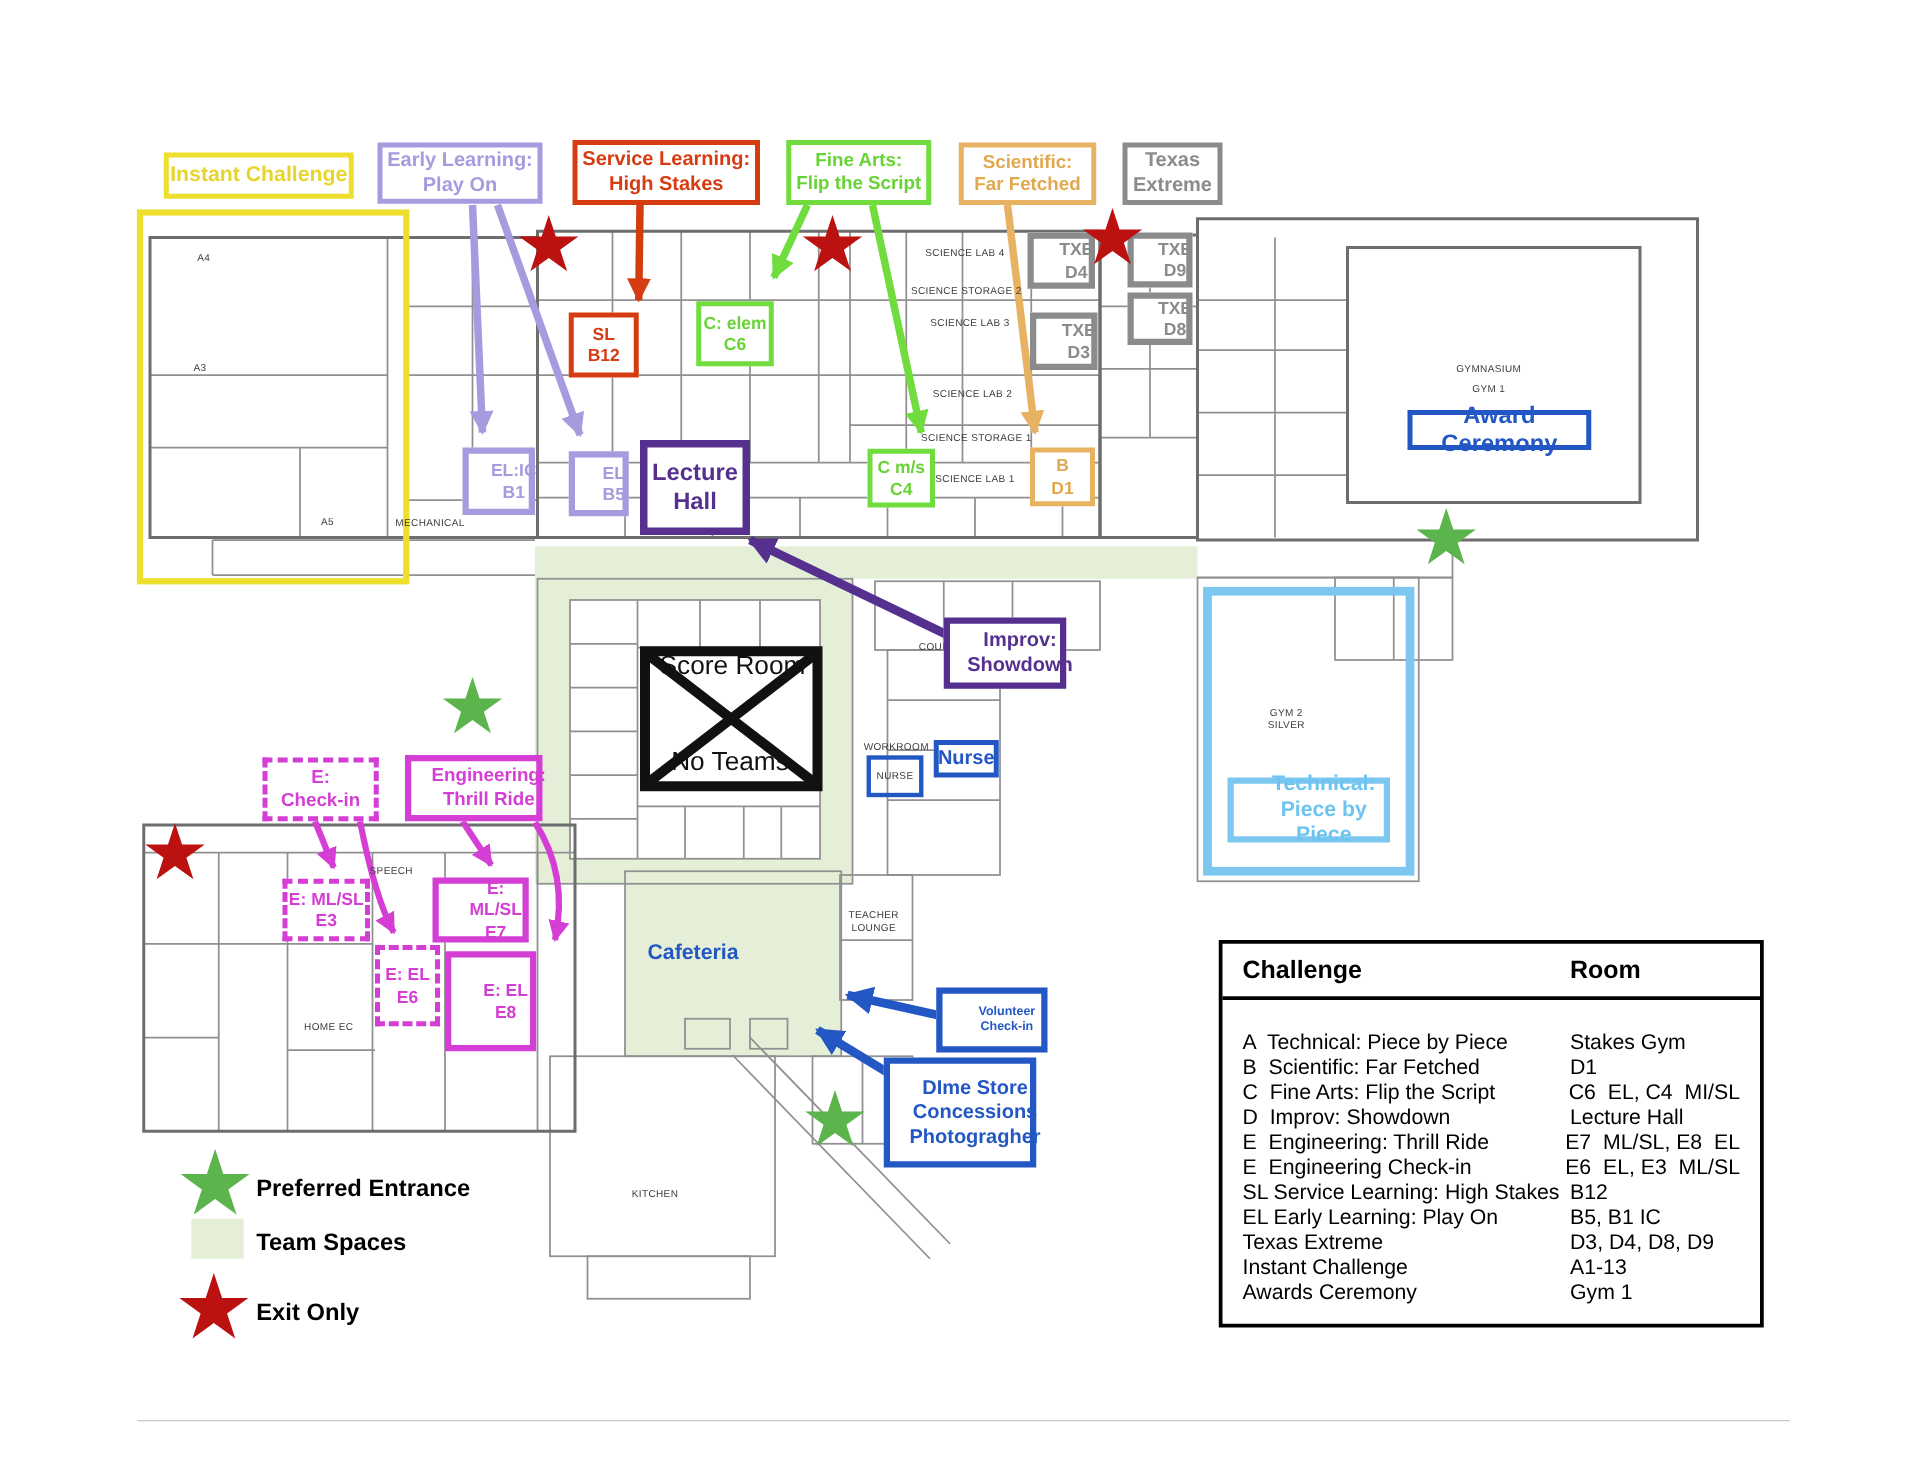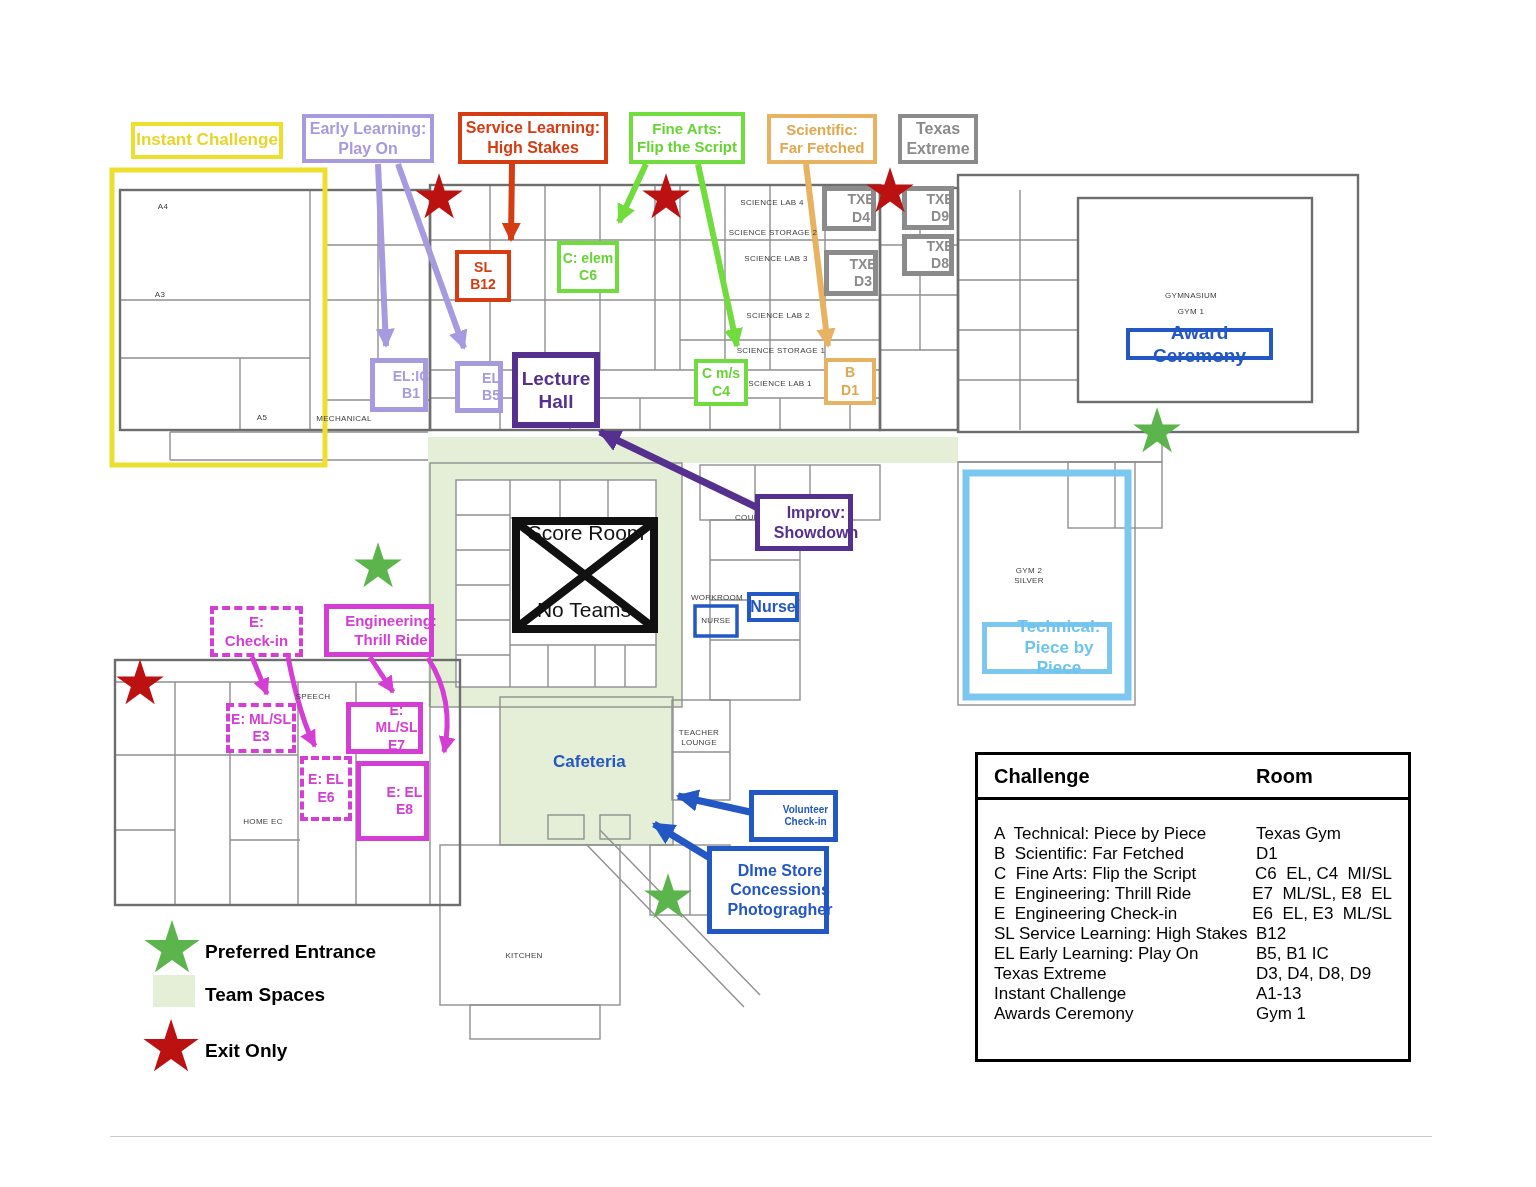--- a/index.html
+++ b/index.html
@@ -28,21 +28,21 @@
       white-space:pre-line;text-align:center;letter-spacing:.3px;line-height:1.3;}
   
   .star{position:absolute;width:70px;height:70px;display:flex;align-items:center;
         justify-content:center;font-size:62px;line-height:1;}
   .star.big{font-size:72px;}
   .star.red{color:#bb1111;} .star.green{color:#5cb44c;}
   
   .score-text{position:absolute;color:#111;font-size:21px;white-space:pre;
               transform:translateX(-50%);}
   
-  .caf{position:absolute;color:#2257c4;font-weight:bold;font-size:17px;margin-left:35px;}
+  .caf{position:absolute;color:#2257c4;font-weight:bold;font-size:17px;}
   
   .legend-label{position:absolute;font-weight:bold;font-size:19px;color:#000;
                 transform:translateY(-50%);}
   .swatch{position:absolute;background:#e5efd8;}
   
   .rtable{position:absolute;left:975px;top:752px;width:436px;height:310px;
           border:3px solid #000;box-sizing:border-box;background:#fff;}
   .thead{display:flex;padding:10px 16px 9px 16px;border-bottom:3px solid #000;
          font-size:20px;font-weight:bold;color:#000;}
   .thead .tc{width:262px;}
@@ -262,31 +262,35 @@
   <div class="legend-label" style="left:205px;top:1051px">Exit Only</div>
 
   <div class="rtable">
     <div class="thead">
       <span class="tc">Challenge</span>
       <span class="troom">Room</span>
     </div>
     <div class="tbody">
       <div class="trow">
           <span class="tc">A  Technical: Piece by Piece</span>
-          <span class="troom">Texas Gym</span>
+          <span class="troom">Stakes Gym</span>
         </div>
       <div class="trow">
           <span class="tc">B  Scientific: Far Fetched</span>
           <span class="troom">D1</span>
         </div>
       <div class="trow">
           <span class="tc">C  Fine Arts: Flip the Script</span>
           <span class="troom">C6  EL, C4  MI/SL</span>
         </div>
       <div class="trow">
+          <span class="tc">D  Improv: Showdown</span>
+          <span class="troom">Lecture Hall</span>
+        </div>
+      <div class="trow">
           <span class="tc">E  Engineering: Thrill Ride</span>
           <span class="troom">E7  ML/SL, E8  EL</span>
         </div>
       <div class="trow">
           <span class="tc">E  Engineering Check-in</span>
           <span class="troom">E6  EL, E3  ML/SL</span>
         </div>
       <div class="trow">
           <span class="tc">SL Service Learning: High Stakes</span>
           <span class="troom">B12</span>

